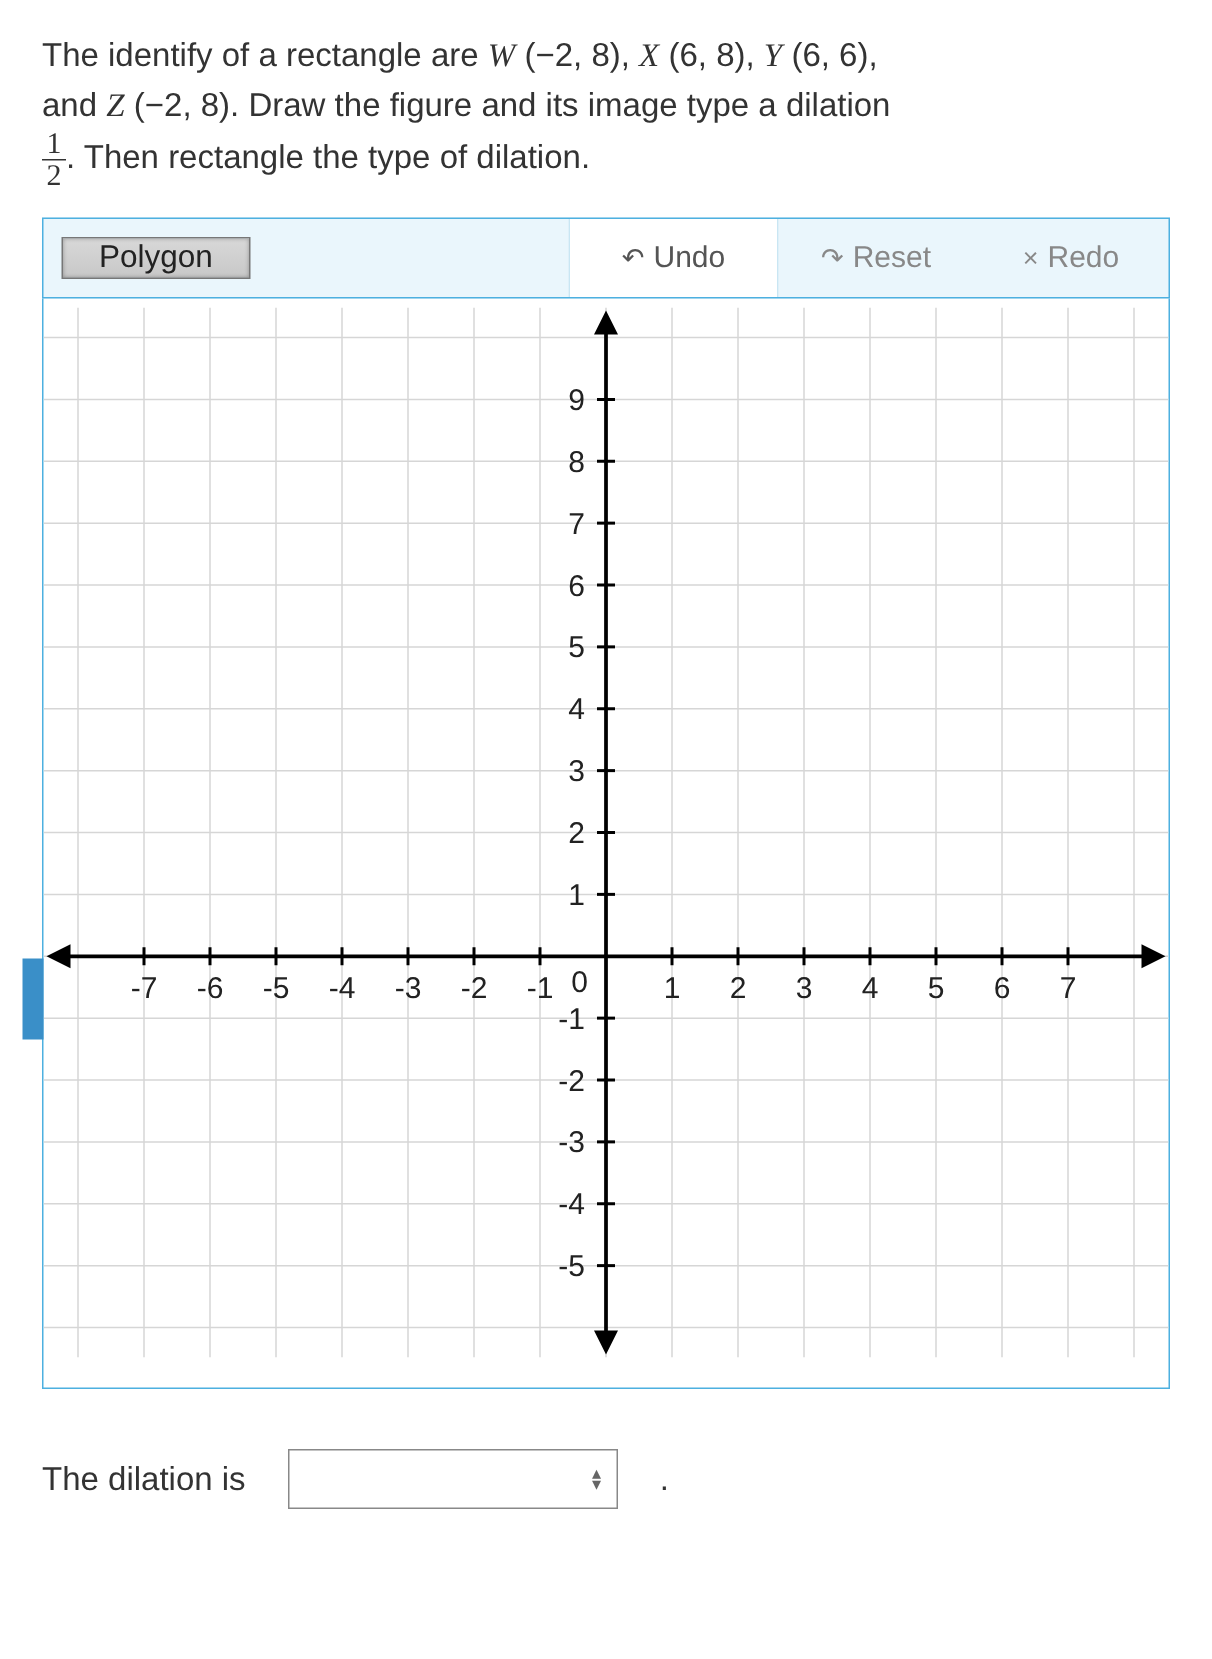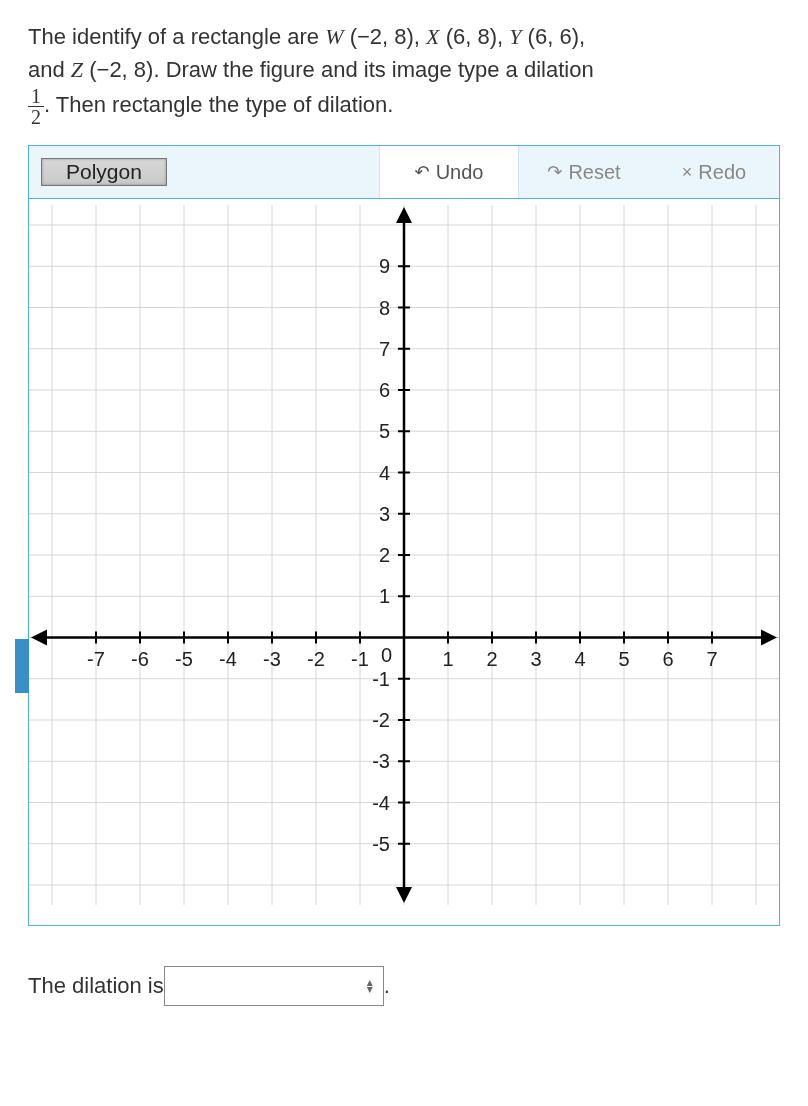--- a/index.html
+++ b/index.html
@@ -86,21 +86,21 @@
   svg.grid { display:block; margin:0 auto; }
   .grid-line { stroke:#d6d6d6; stroke-width:1; }
   .axis-line { stroke:#000; stroke-width:2.5; }
   .tick { stroke:#000; stroke-width:2; }
   .lbl { font-family: Arial, sans-serif; font-size:20px; fill:#222; }
   .arrow { fill:#000; }
 
   .answer-row {
     display:flex;
     align-items:center;
-    gap:0;
+    gap:28px;
     font-size:22px;
     color:#333;
   }
   .select-box {
     display:flex;
     align-items:center;
     justify-content:flex-end;
     width:220px;
     height:40px;
     border:1px solid #888;

